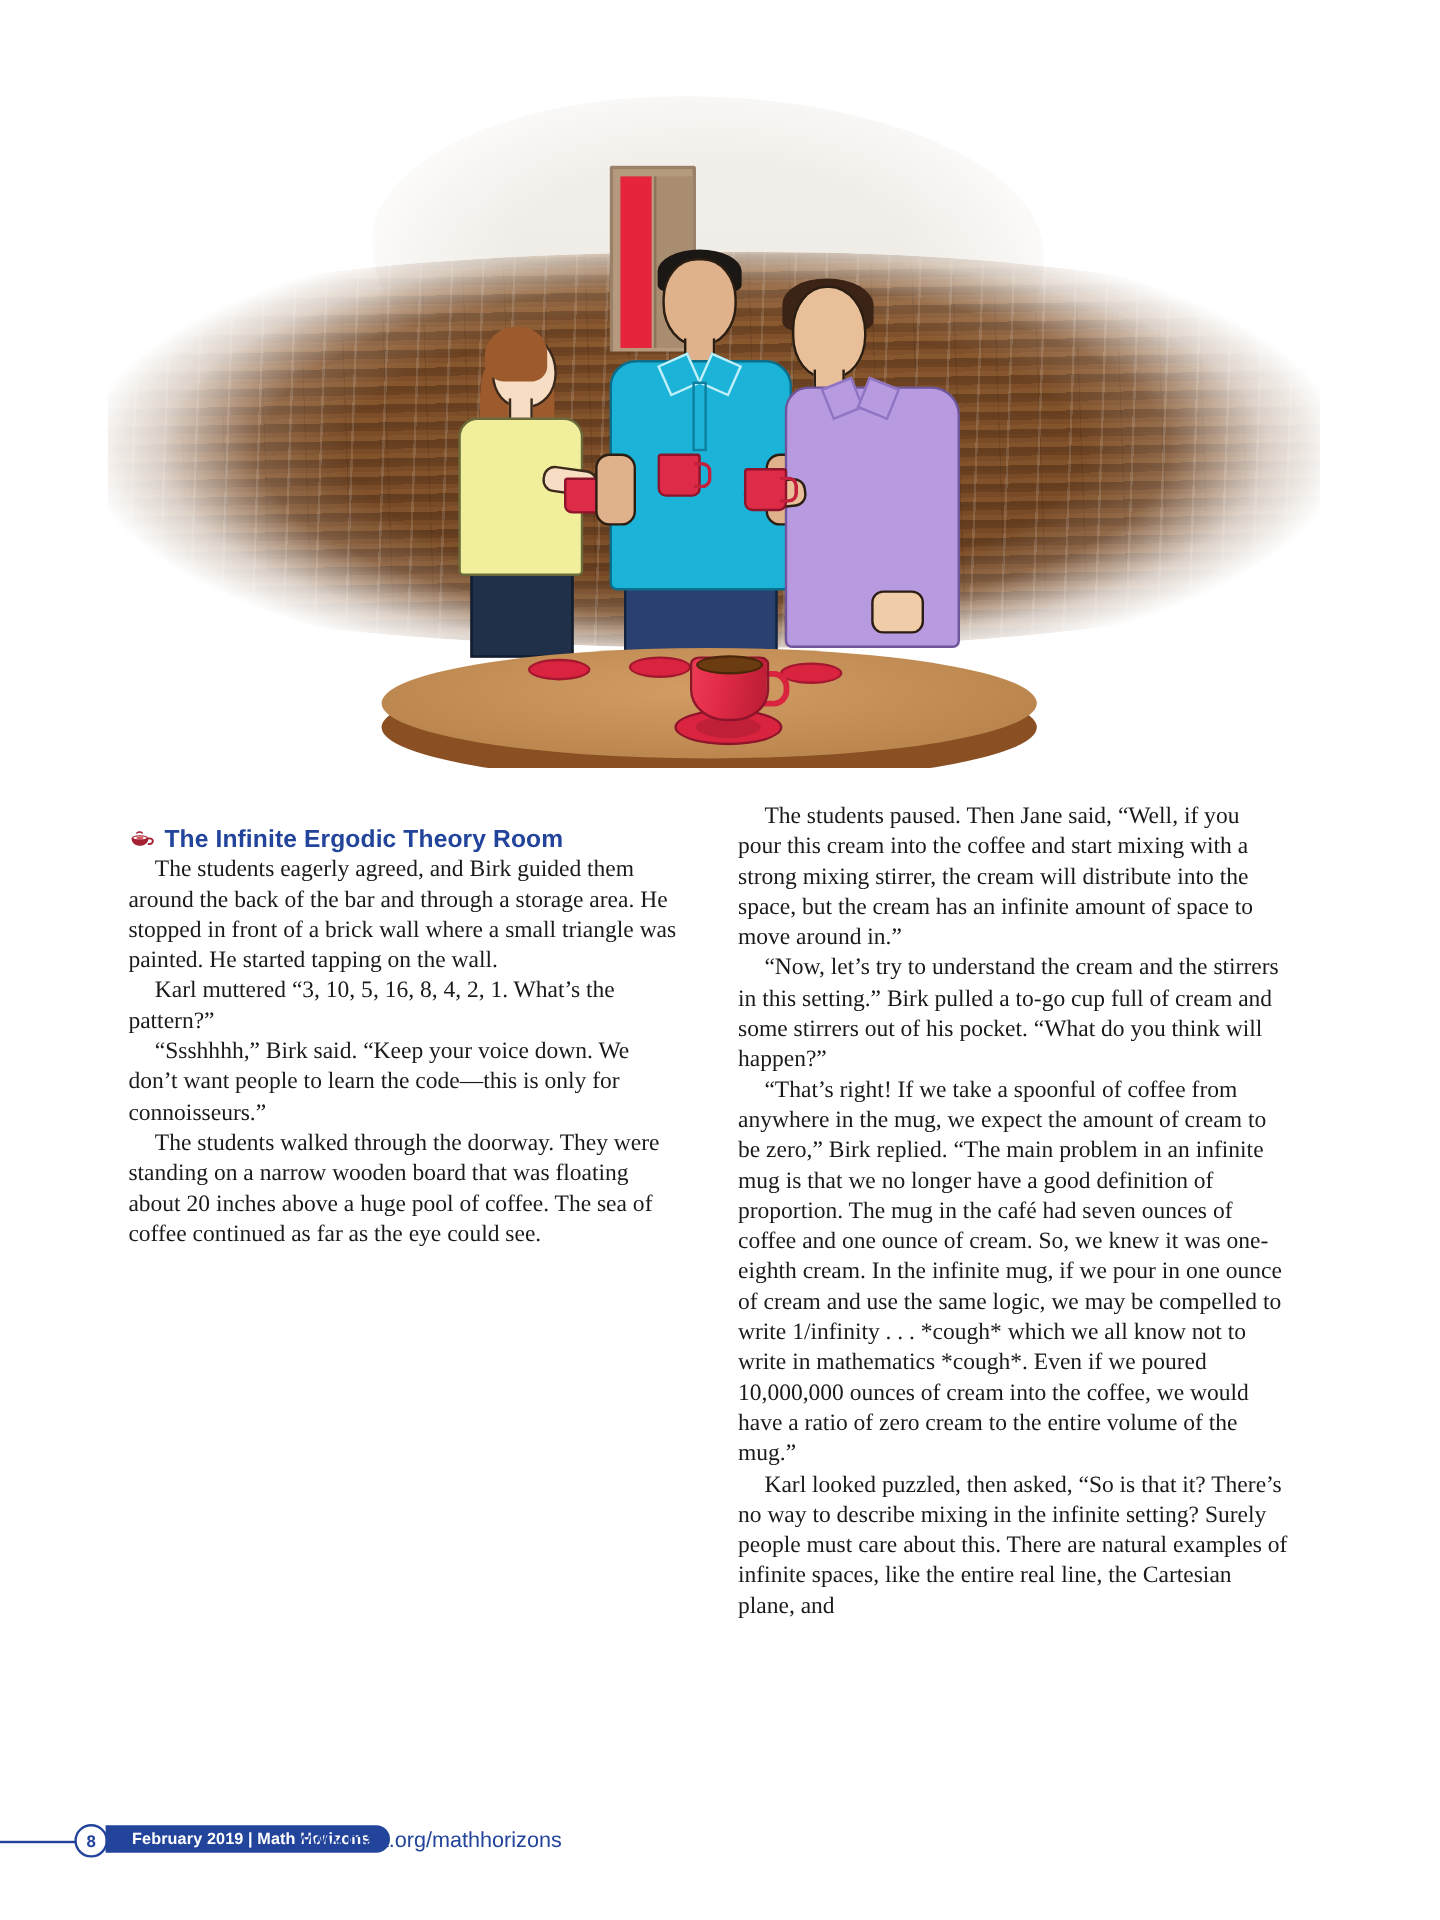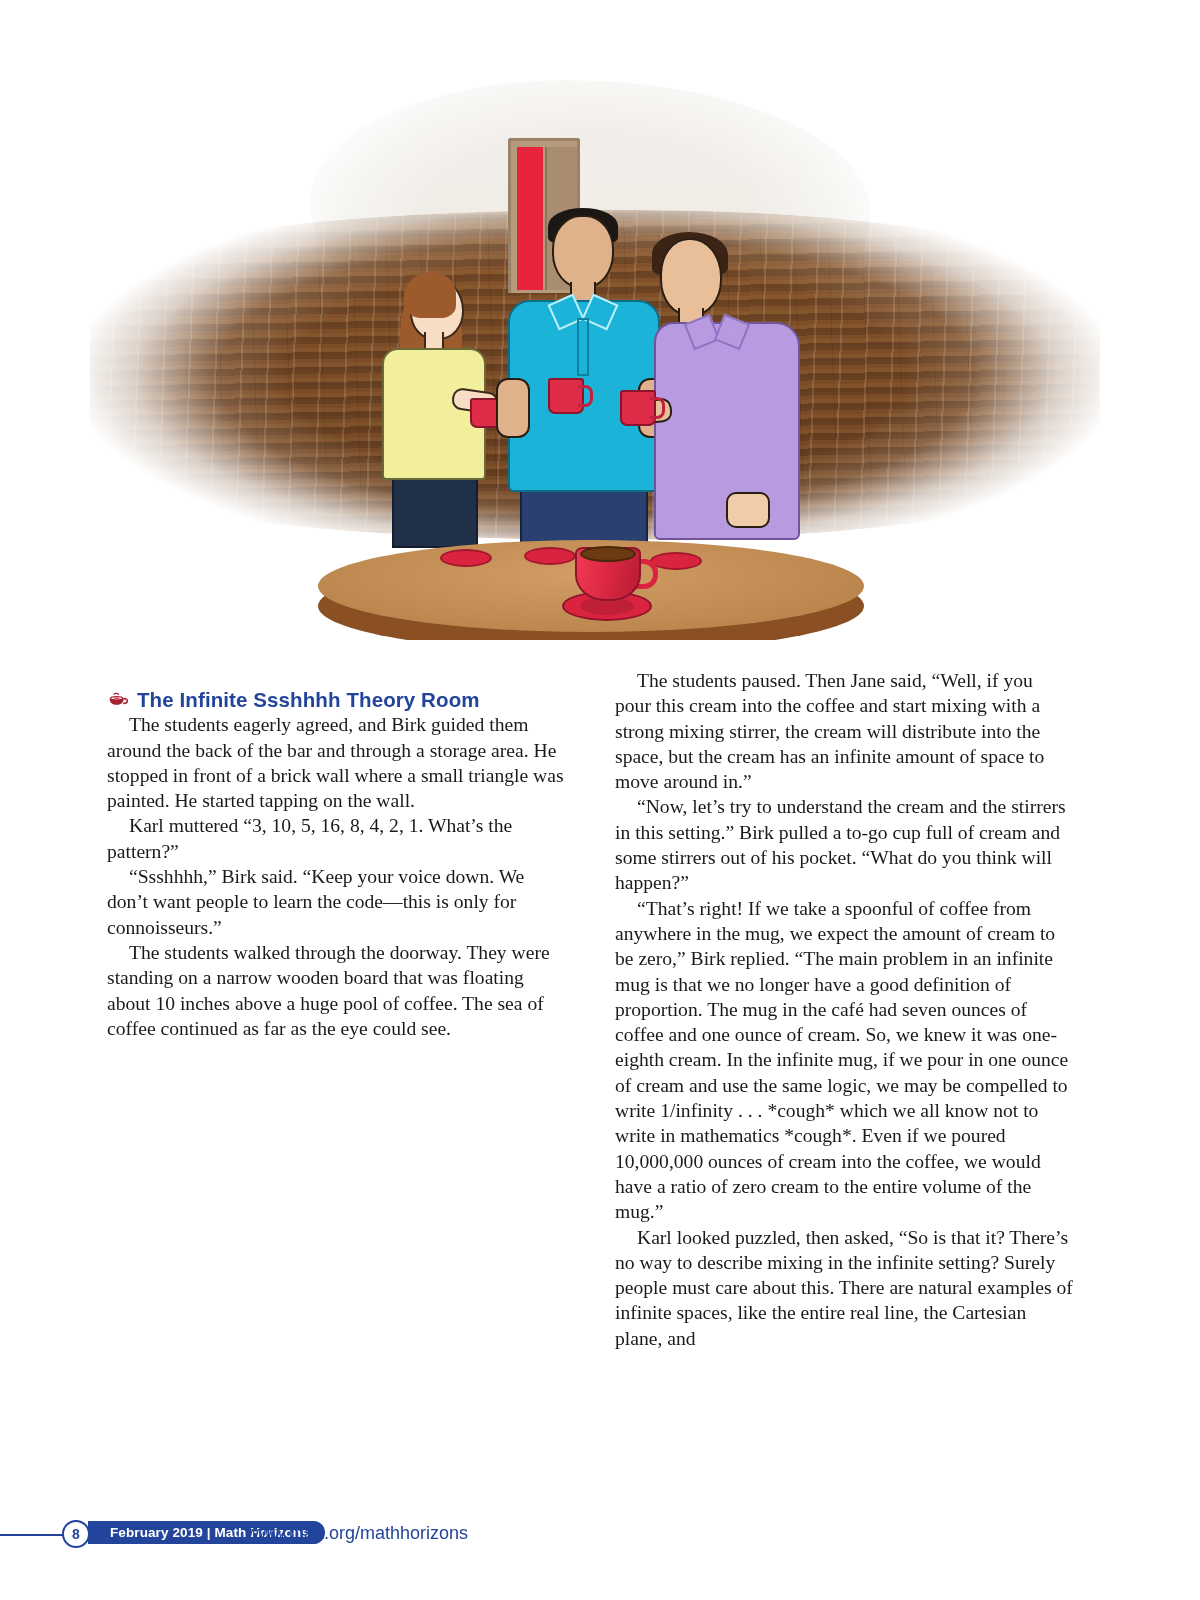--- a/index.html
+++ b/index.html
@@ -274,27 +274,27 @@
     <div class="section-head">
       <span class="cup-icon">
         <svg width="22" height="16" viewBox="0 0 22 16">
           <path d="M7 2.2c1.1-1 3.6-1.2 4.6.1" fill="none" stroke="#a32133" stroke-width="1.2" stroke-linecap="round"></path>
           <path d="M2.6 6.2h14.1c.2 3.6-2.6 6.6-6.3 6.6h-1.5C5.2 12.8 2.4 9.8 2.6 6.2z" fill="#a32133"></path>
           <path d="M16.3 6.8c2.6-.6 4.3.7 4.1 2.4-.2 1.7-2.2 2.5-4.2 2.1" fill="none" stroke="#a32133" stroke-width="1.6"></path>
           <ellipse cx="9.6" cy="6.3" rx="6" ry="1.7" fill="#ffffff" stroke="#a32133" stroke-width="1.1"></ellipse>
           <ellipse cx="9.6" cy="6.4" rx="3" ry="0.8" fill="#d94a5c"></ellipse>
         </svg>
       </span>
-      <span>The Infinite Ssshhhh Theory Room</span>
+      <span>The Infinite Ergodic Theory Room</span>
     </div>
 
     <p class="indent">The students eagerly agreed, and Birk guided them around the back of the bar and through a storage area. He stopped in front of a brick wall where a small triangle was painted. He started tapping on the wall.</p>
     <p class="indent">Karl muttered “3, 10, 5, 16, 8, 4, 2, 1. What’s the pattern?”</p>
     <p class="indent">“Ssshhhh,” Birk said. “Keep your voice down. We don’t want people to learn the code—this is only for connoisseurs.”</p>
-    <p class="indent">The students walked through the doorway. They were standing on a narrow wooden board that was floating about 10 inches above a huge pool of coffee. The sea of coffee continued as far as the eye could see.</p>
+    <p class="indent">The students walked through the doorway. They were standing on a narrow wooden board that was floating about 20 inches above a huge pool of coffee. The sea of coffee continued as far as the eye could see.</p>
   </div>
 
   <div class="col right">
     <p class="indent">The students paused. Then Jane said, “Well, if you pour this cream into the coffee and start mixing with a strong mixing stirrer, the cream will distribute into the space, but the cream has an infinite amount of space to move around in.”</p>
     <p class="indent">“Now, let’s try to understand the cream and the stirrers in this setting.” Birk pulled a to-go cup full of cream and some stirrers out of his pocket. “What do you think will happen?”</p>
     <p class="indent">“That’s right! If we take a spoonful of coffee from anywhere in the mug, we expect the amount of cream to be zero,” Birk replied. “The main problem in an infinite mug is that we no longer have a good definition of proportion. The mug in the café had seven ounces of coffee and one ounce of cream. So, we knew it was one-eighth cream. In the infinite mug, if we pour in one ounce of cream and use the same logic, we may be compelled to write 1/infinity . . . *cough* which we all know not to write in mathematics *cough*. Even if we poured 10,000,000 ounces of cream into the coffee, we would have a ratio of zero cream to the entire volume of the mug.”</p>
     <p class="indent">Karl looked puzzled, then asked, “So is that it? There’s no way to describe mixing in the infinite setting? Surely people must care about this. There are natural examples of infinite spaces, like the entire real line, the Cartesian plane, and</p>
   </div>
 
 </div>

